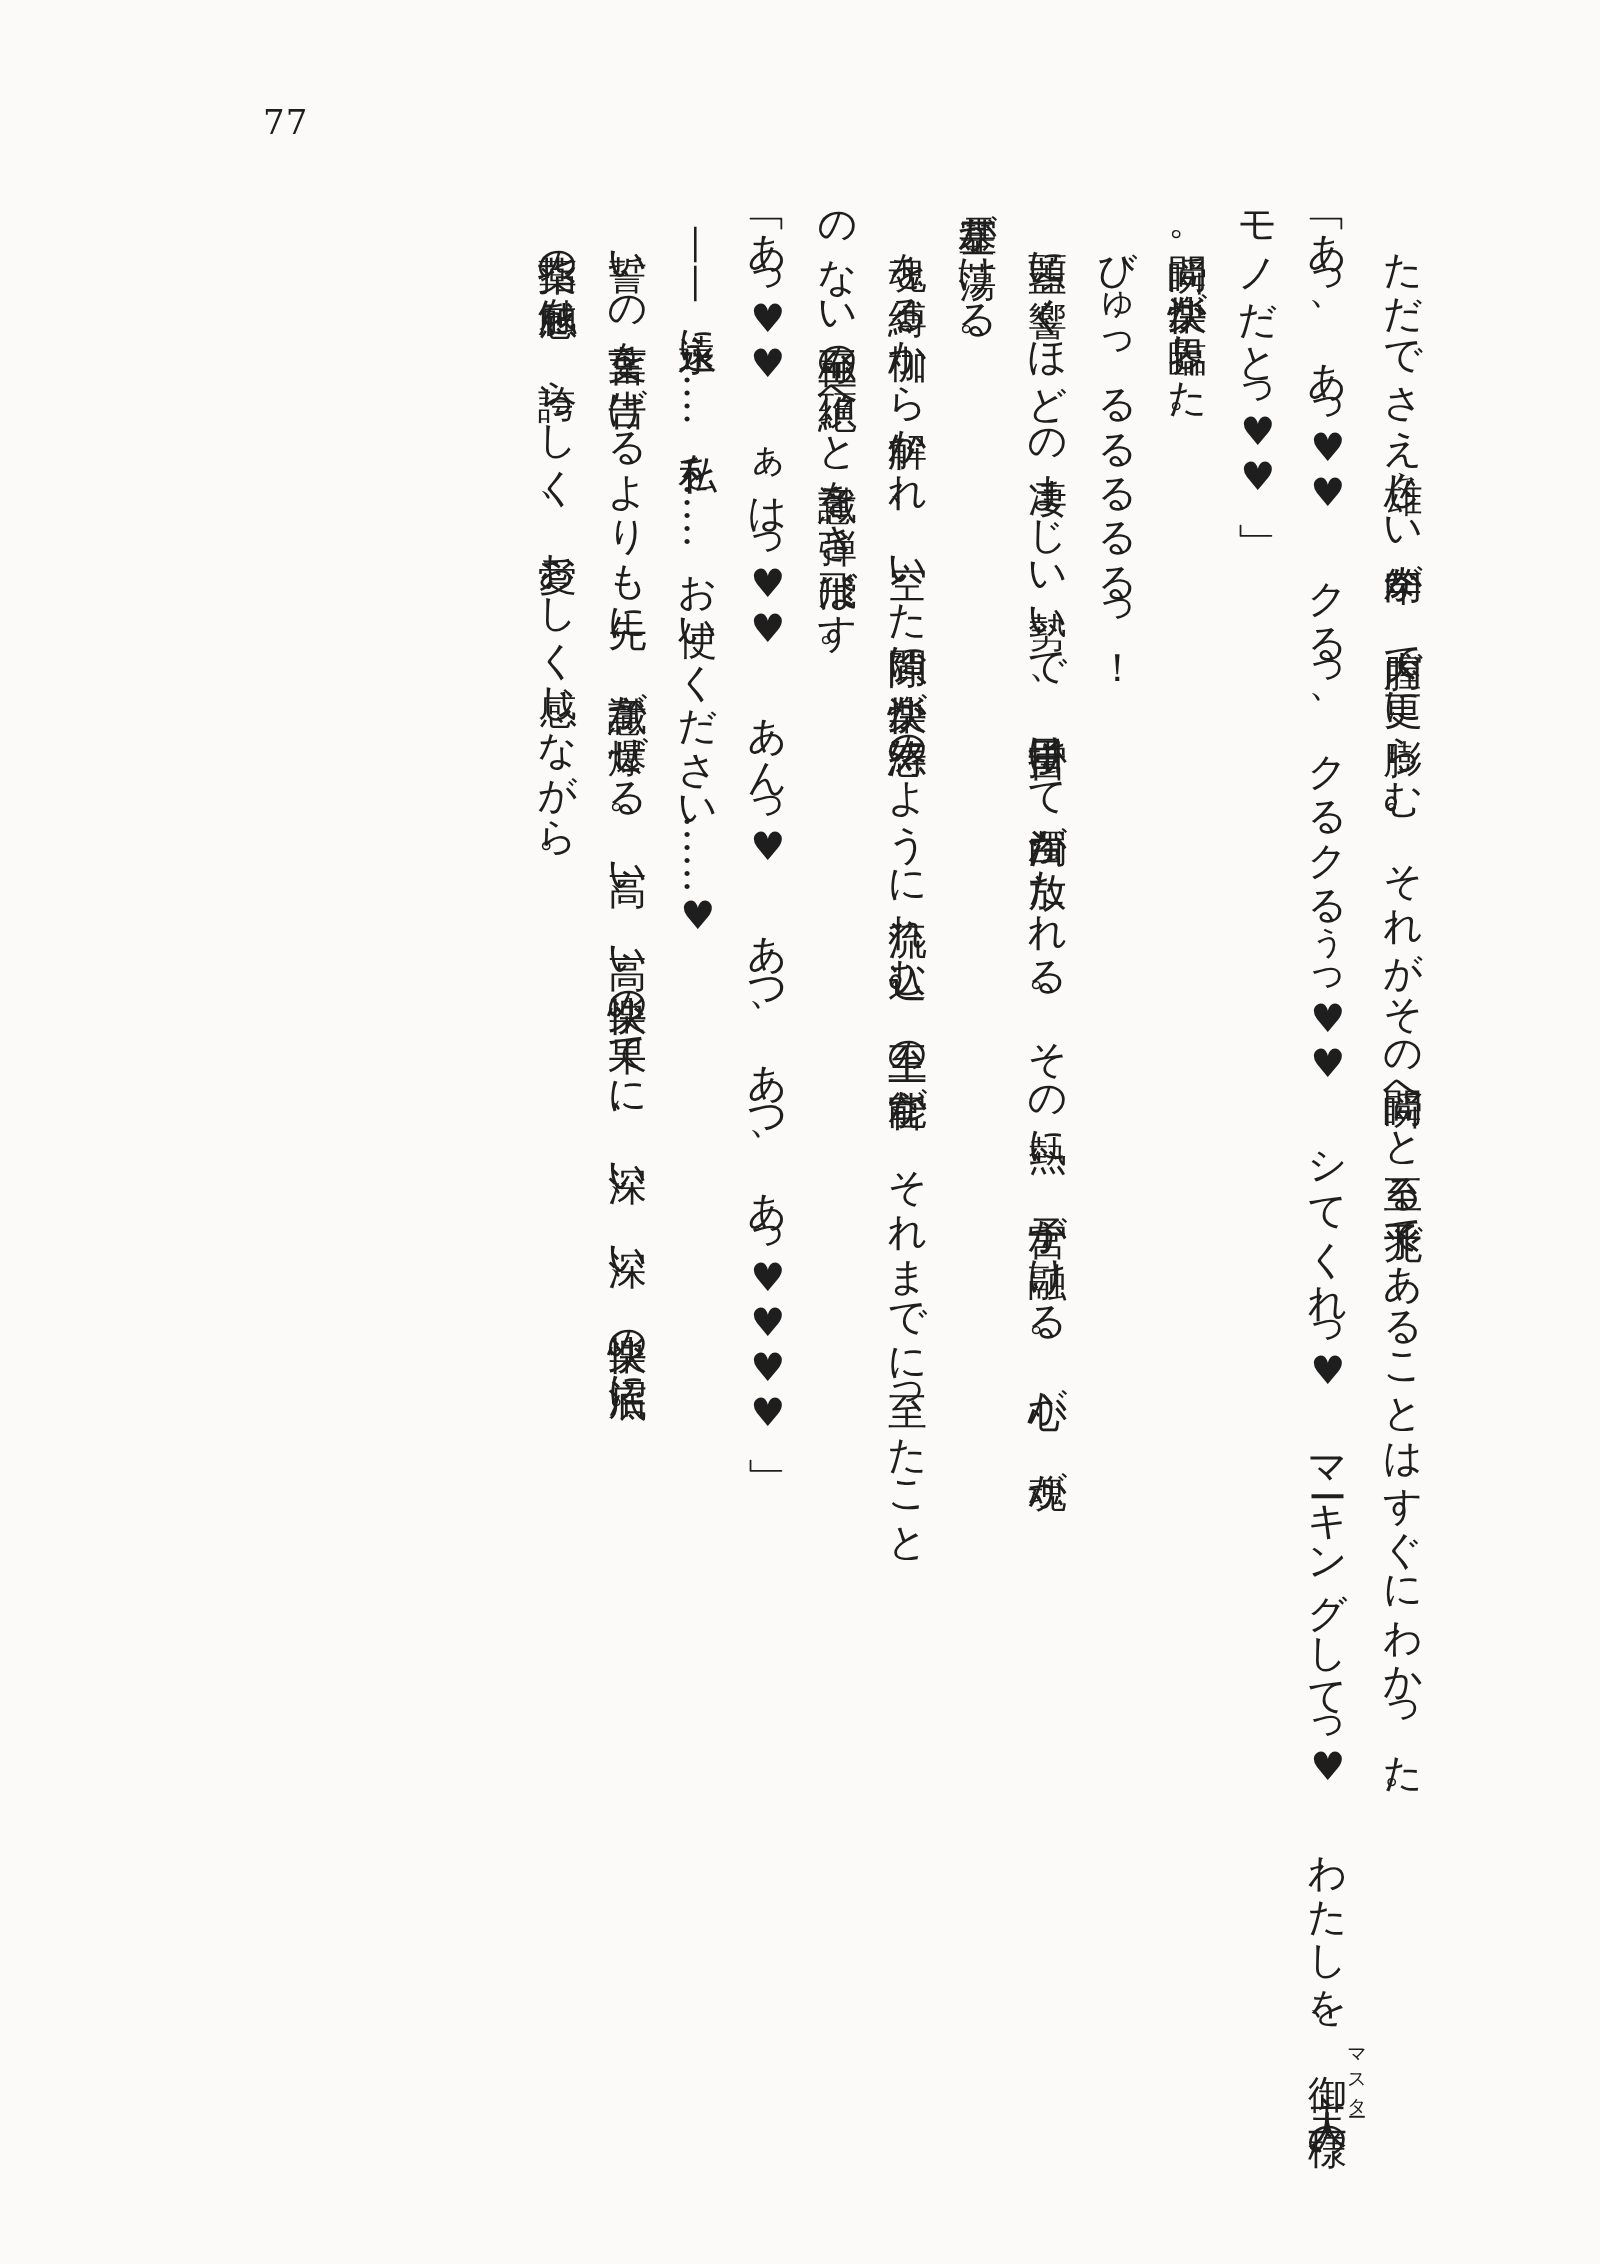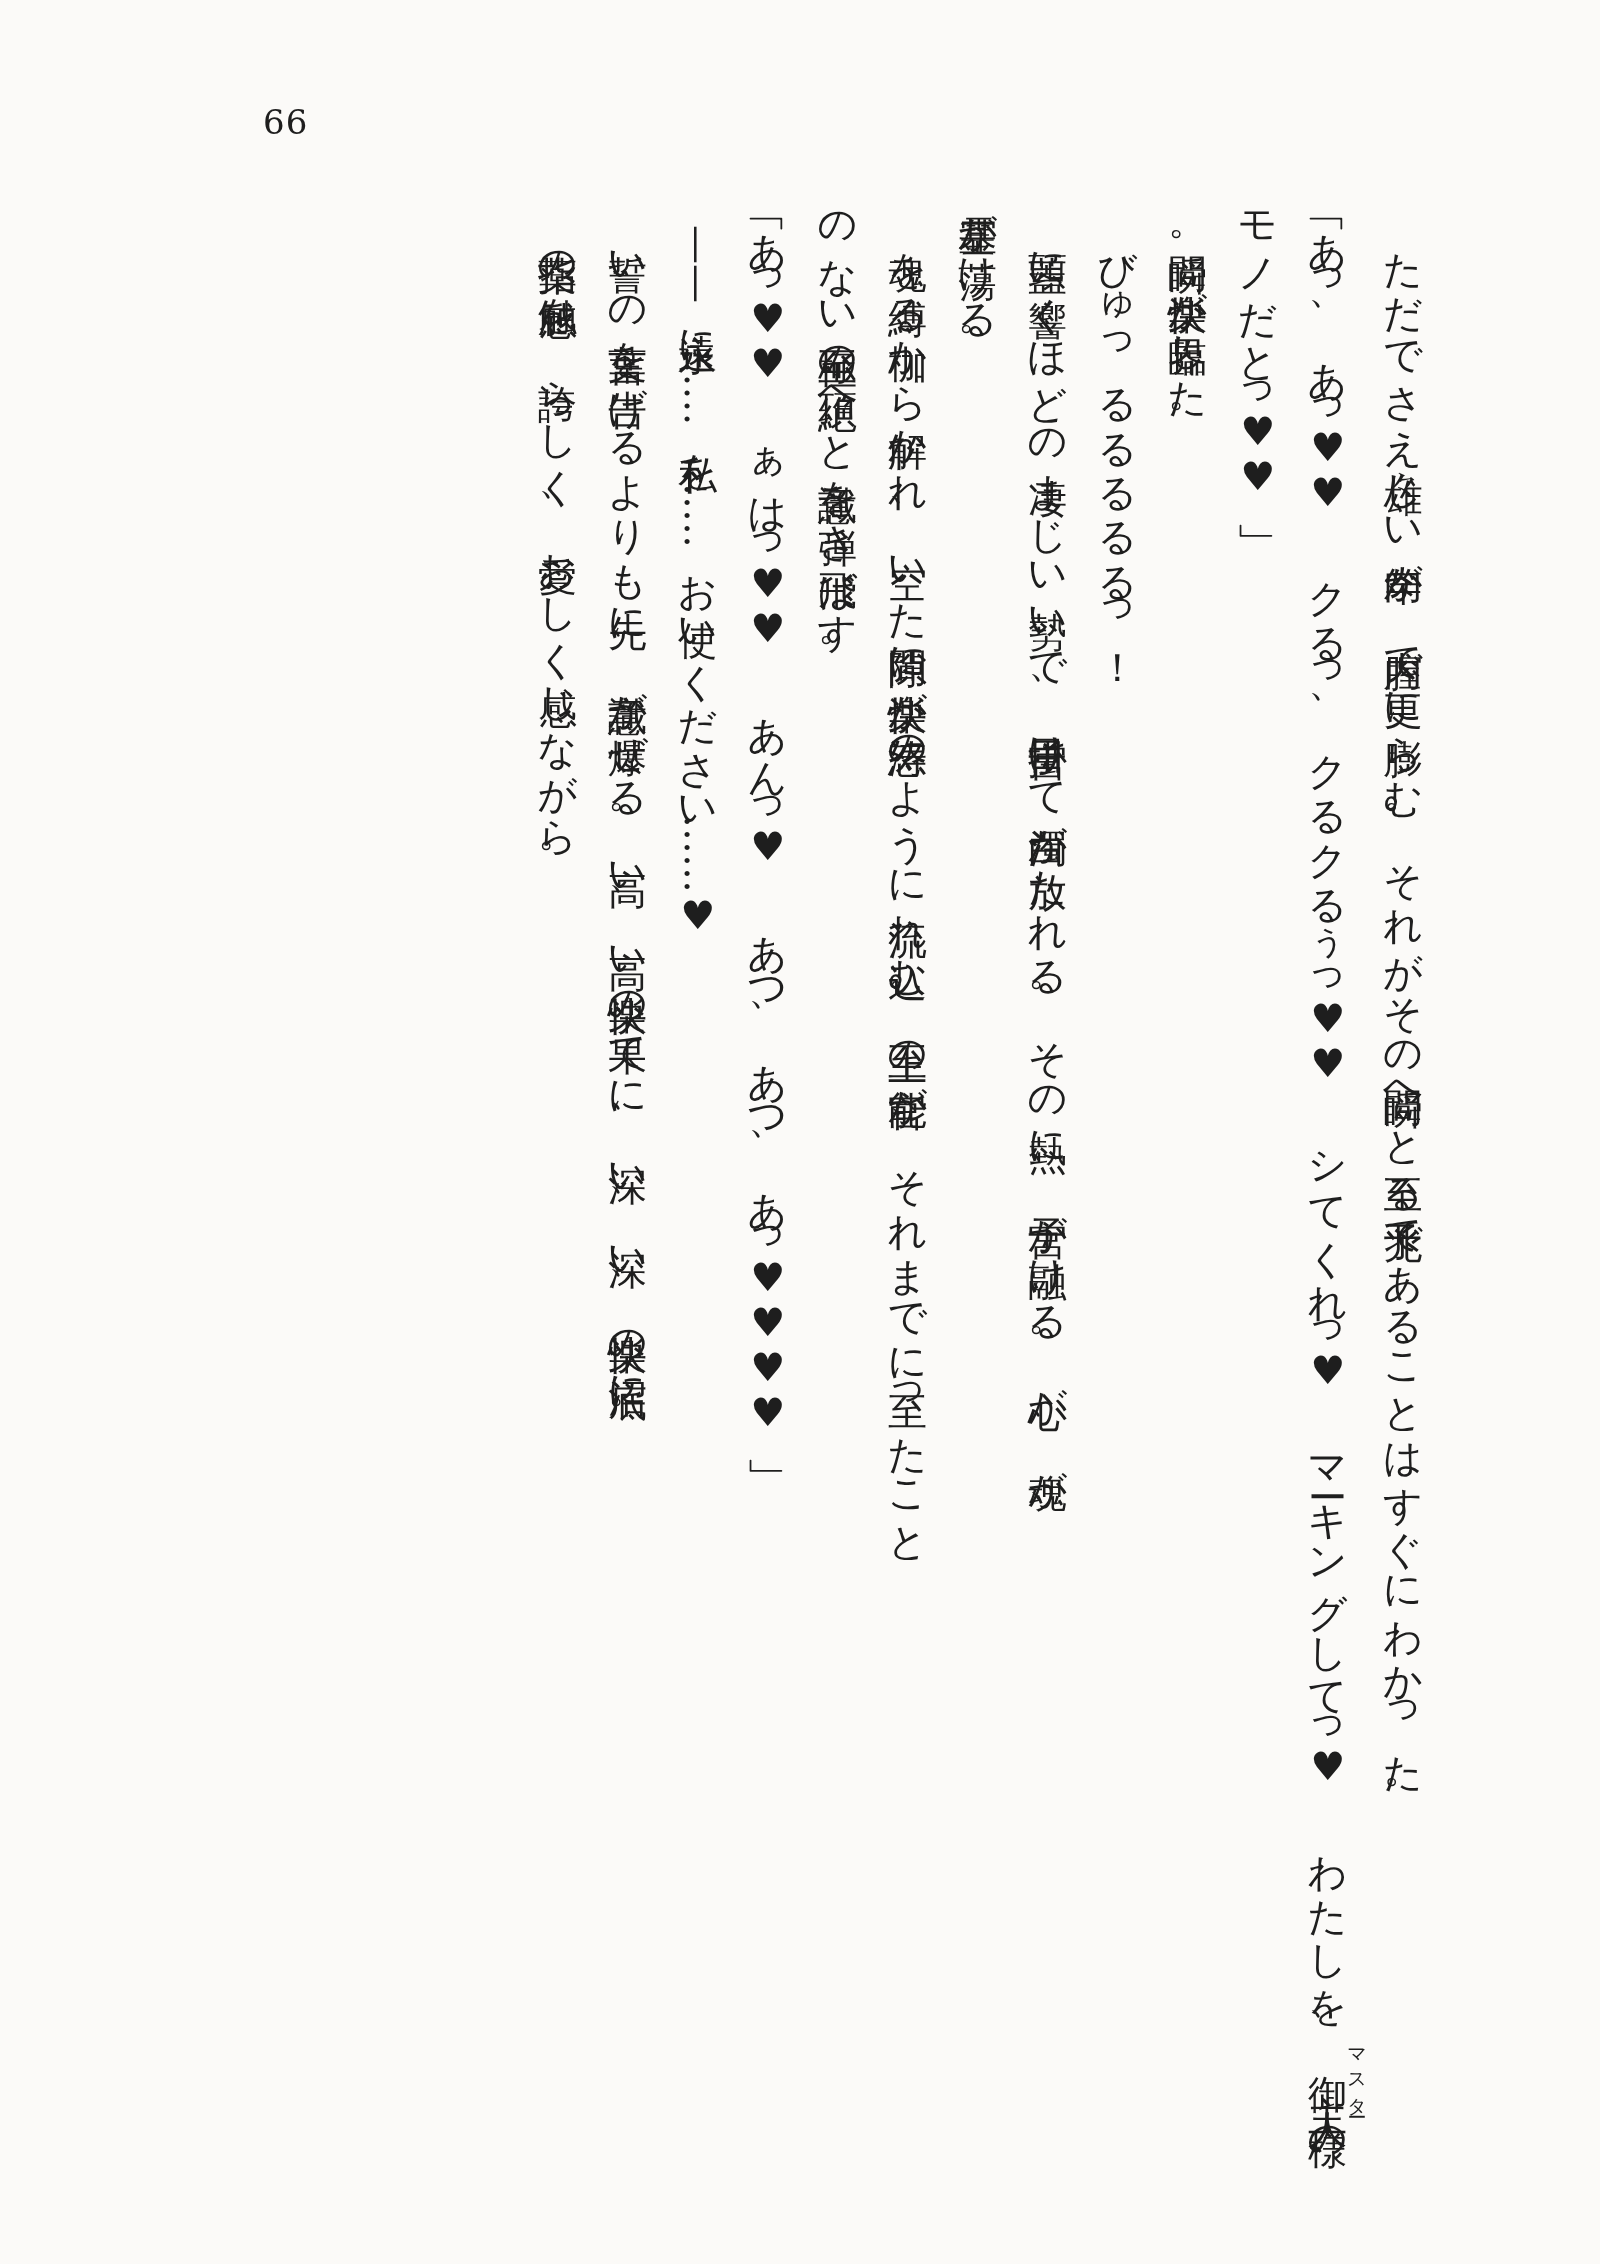--- a/index.html
+++ b/index.html
@@ -45,21 +45,21 @@
   ruby { ruby-position: over; }
   rt {
     font-size: 19px;
     letter-spacing: 2px;
     font-family: "DejaVu Serif", "Liberation Serif", serif;
   }
 </style>
 </head>
 <body>
 
-<div class="page-number">66</div>
+<div class="page-number">77</div>
 
 <div class="text-block">
     <p class="col indent-full">ただでさえ雄々しい肉竿が、膣内で更に膨らむ。それがその瞬間へと至る予兆であることはすぐにわかった。</p>
     <p class="col indent-half"><span>「あっ、あっ♥♥　クるっ、クるクるぅっ♥♥　シてくれっ♥　マーキングしてっ♥　わたしを、</span><ruby><span>御主人様</span><rt>マスター</rt></ruby><span>の</span></p>
     <p class="col indent-none">モノだとっ♥♥」</p>
     <p class="col indent-full">瞬間。快楽が臨界した。</p>
     <p class="col indent-full">びゅっるるるるるっ！</p>
     <p class="col indent-full">頭蓋に響くほどの凄まじい勢いで、子宮目掛けて白濁が放たれる。その熱に、子宮が融ける。心が、魂が、</p>
     <p class="col indent-none">霊基が蕩ける。</p>
     <p class="col indent-full">魂を縛る枷から解かれ、空いた隙間に快楽が怒涛のように流れ込む。至上の官能が、それまでに至ったこと</p>

